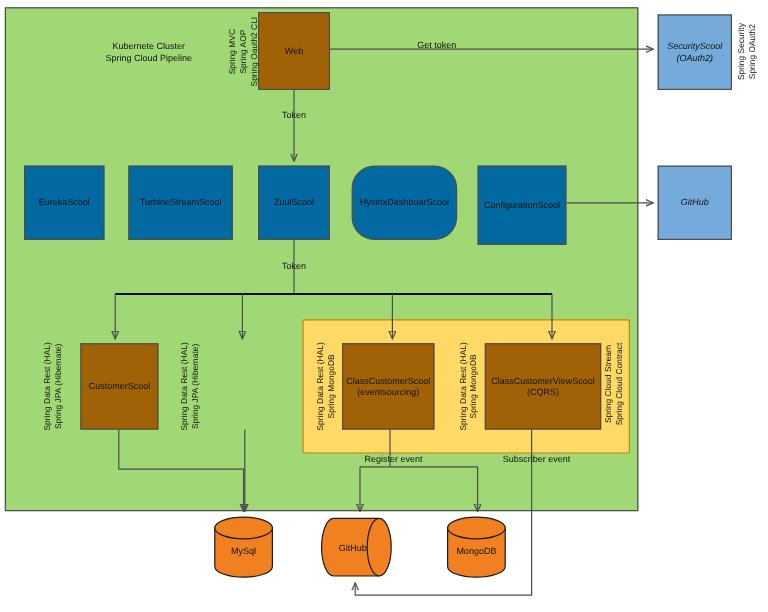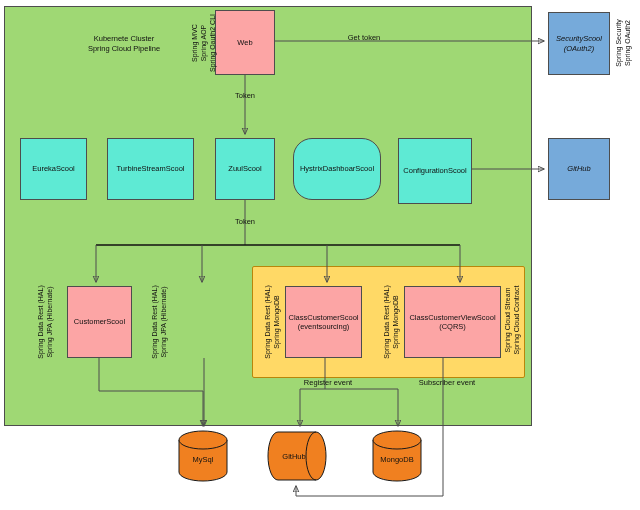--- a/index.html
+++ b/index.html
@@ -45,22 +45,22 @@
     border: 1px solid #4d4d4d;
     display: flex;
     align-items: center;
     justify-content: center;
     text-align: center;
     font-size: 7.5px;
     line-height: 9.5px;
     color: #111111;
     white-space: pre-line;
   }
-  .box-purple { background: #fca5a5; }
-  .box-teal   { background: #5eead4; }
+  .box-purple { background: #a16207; }
+  .box-teal   { background: #0369a1; }
   .box-blue   { background: #76aada; font-style: italic; }
   .orange-container {
     position: absolute;
     background: #ffd966;
     border: 1px solid #b8860b;
     box-sizing: border-box;
     border-radius: 2px;
   }
   .vlabel {
     position: absolute;

